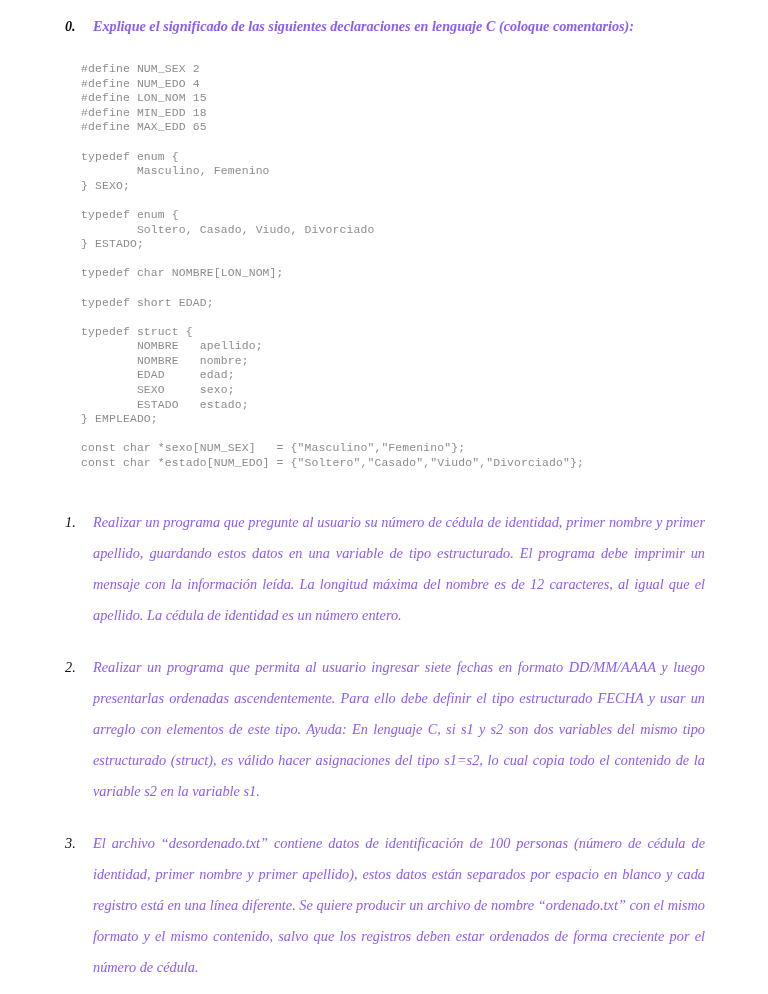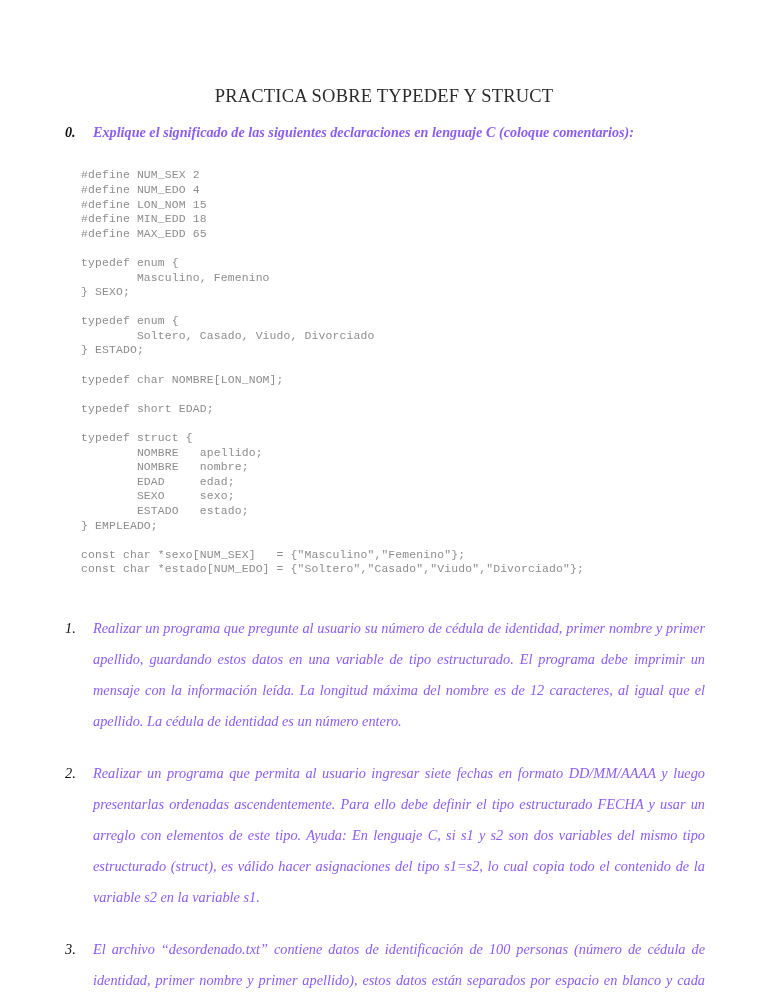--- a/index.html
+++ b/index.html
@@ -105,21 +105,20 @@
     letter-spacing: 0.15px;
   }
   .code-block .blank { display: block; height: 14.6px; }
   .code-block .cline { display: block; }
 </style>
 </head>
 <body>
 
 <div class="page">
 
-  <h1 class="doc-title">PRACTICA SOBRE TYPEDEF Y STRUCT</h1>
 
   <ol class="items">
 
     <li class="item item-0">
       <span class="marker">0.</span>
       <span class="body">Explique el significado de las siguientes declaraciones en lenguaje C (coloque comentarios):</span>
     </li>
 
     <pre class="code-block"><span class="cline">#define NUM_SEX 2</span><span class="cline">#define NUM_EDO 4</span><span class="cline">#define LON_NOM 15</span><span class="cline">#define MIN_EDD 18</span><span class="cline">#define MAX_EDD 65</span><span class="blank"></span><span class="cline">typedef enum {</span><span class="cline">        Masculino, Femenino</span><span class="cline">} SEXO;</span><span class="blank"></span><span class="cline">typedef enum {</span><span class="cline">        Soltero, Casado, Viudo, Divorciado</span><span class="cline">} ESTADO;</span><span class="blank"></span><span class="cline">typedef char NOMBRE[LON_NOM];</span><span class="blank"></span><span class="cline">typedef short EDAD;</span><span class="blank"></span><span class="cline">typedef struct {</span><span class="cline">        NOMBRE   apellido;</span><span class="cline">        NOMBRE   nombre;</span><span class="cline">        EDAD     edad;</span><span class="cline">        SEXO     sexo;</span><span class="cline">        ESTADO   estado;</span><span class="cline">} EMPLEADO;</span><span class="blank"></span><span class="cline">const char *sexo[NUM_SEX]   = {"Masculino","Femenino"};</span><span class="cline">const char *estado[NUM_EDO] = {"Soltero","Casado","Viudo","Divorciado"};</span></pre>
 

